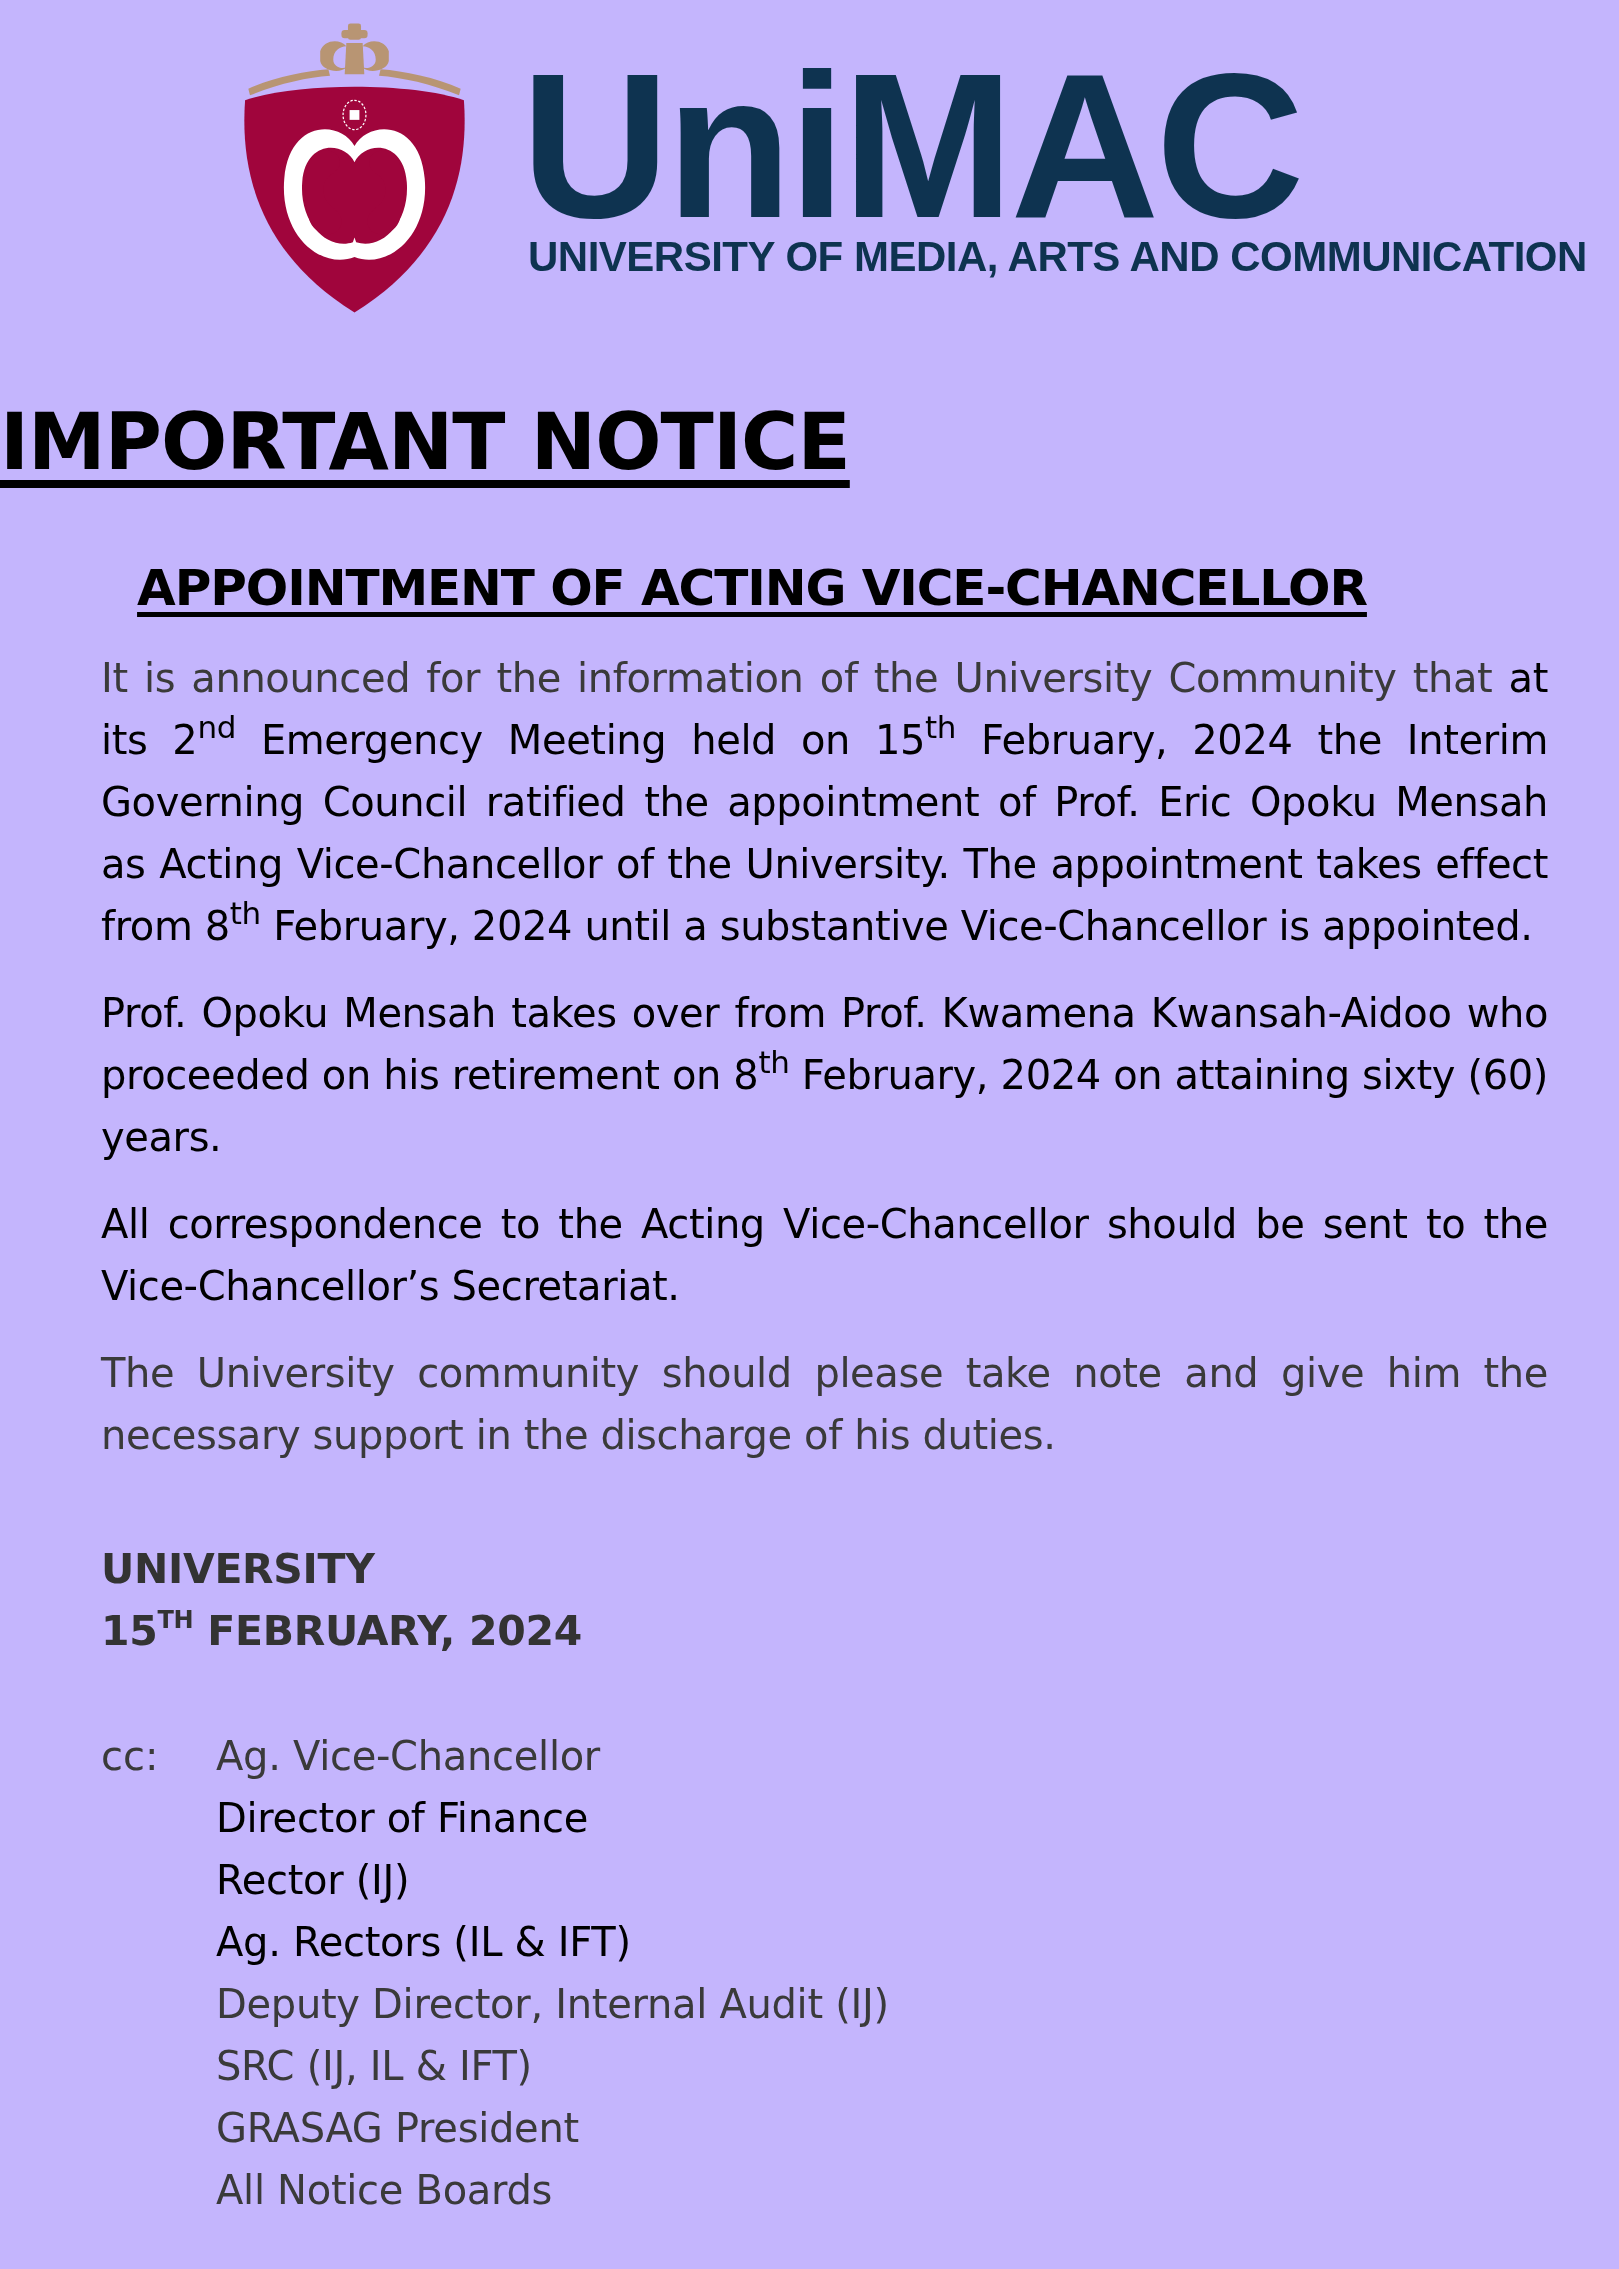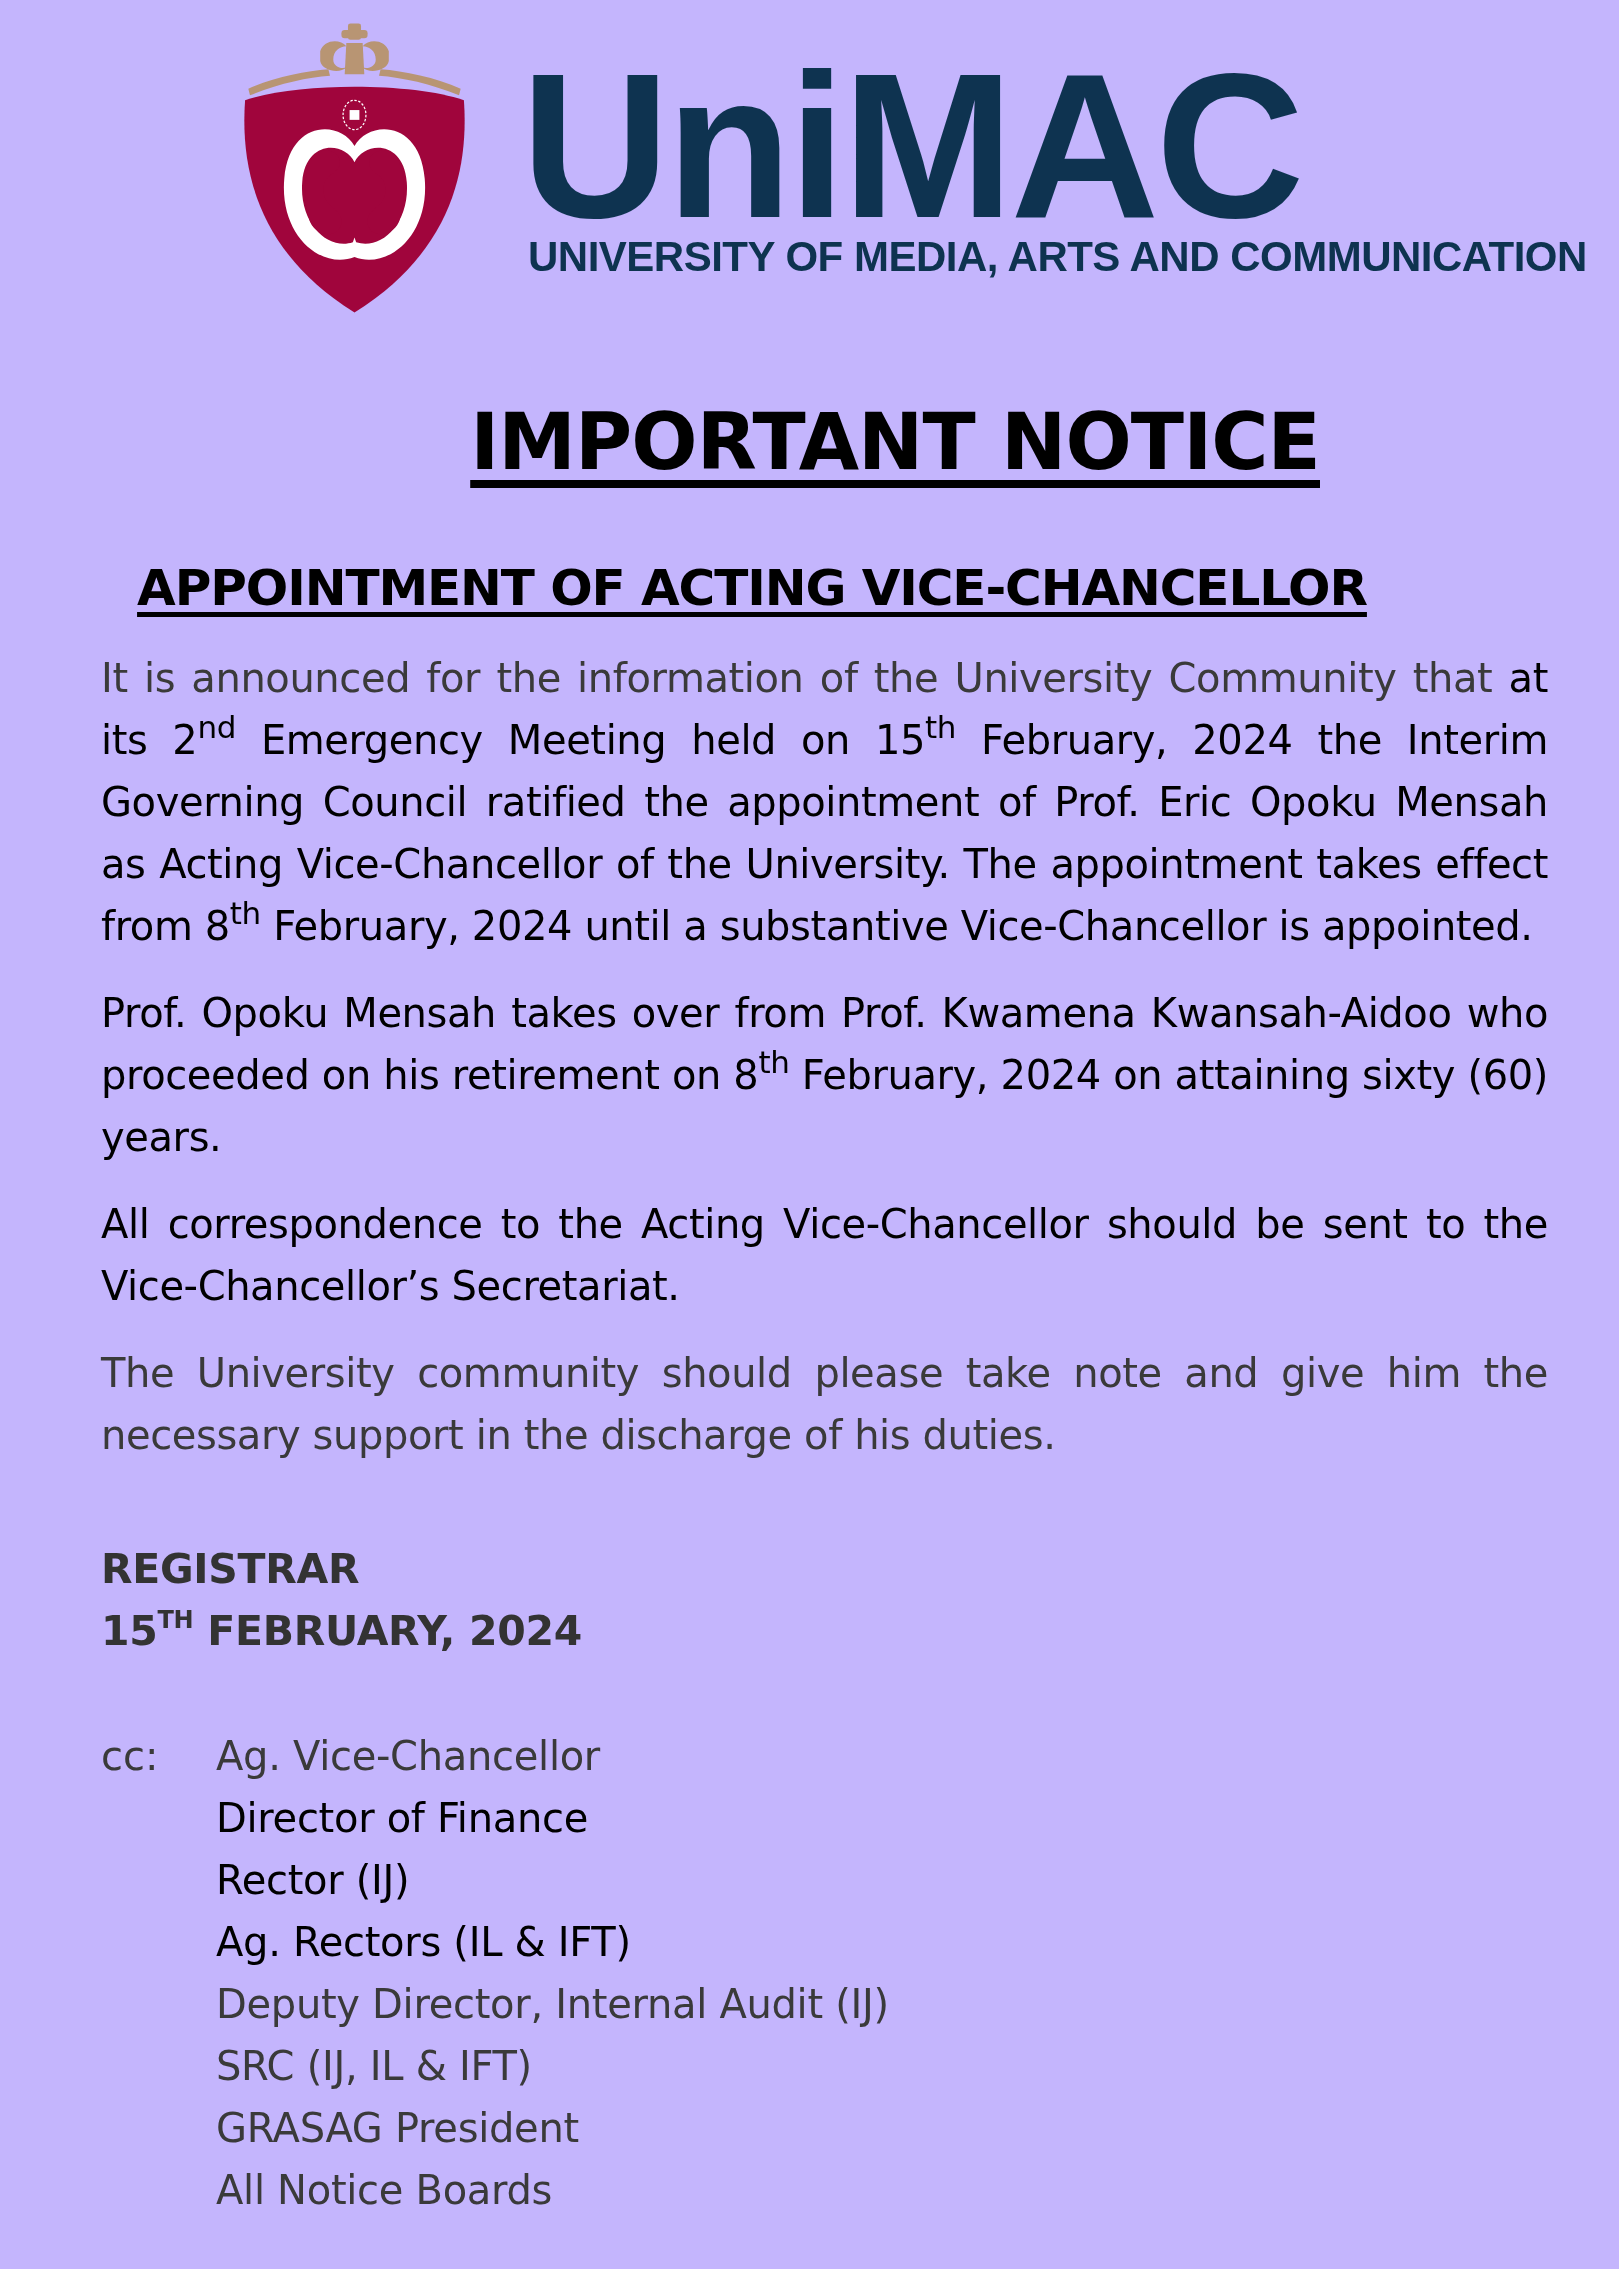--- a/index.html
+++ b/index.html
@@ -8,21 +8,21 @@
   .page { position: absolute; left: 0; top: 0; width: 1619px; height: 2270px; background: #c4b5fd; }
 
   
   .logo-shield { position: absolute; left: 232px; top: 10.6px; width: 245px; height: 319px; }
   .brand-name { position: absolute; left: 521px; top: 43px; font-family: "Liberation Sans", sans-serif;
                 font-weight: 700; font-size: 206px; line-height: 206px; letter-spacing: -3.5px; }
   .brand-sub { position: absolute; left: 528px; top: 239px; font-family: "Liberation Sans", sans-serif;
                font-weight: 700; font-size: 42px; line-height: 35px; letter-spacing: -0.5px; white-space: nowrap; }
 
   
-  .title { position: absolute; left: 0; width: 1320px; text-align: right; top: 397px; }
+  .title { position: absolute; left: 0; width: 1320px; text-align: left; top: 397px; }
   .title span { font-family: "DejaVu Sans", sans-serif; font-weight: 700; font-size: 78px;
                 text-decoration: underline; text-decoration-thickness: 8px; text-underline-offset: 10.6px;
                 letter-spacing: -0.9px; color: #000; }
   .subtitle { position: absolute; left: 0; width: 1504px; text-align: center; top: 559px; }
   .subtitle span { font-family: "DejaVu Sans", sans-serif; font-weight: 700; font-size: 50px;
                    text-decoration: underline; text-decoration-thickness: 5.3px; text-underline-offset: 7px;
                    letter-spacing: -1.1px; color: #000; }
 
   
   .body { position: absolute; left: 101px; width: 1447px; top: 647px;
@@ -85,21 +85,21 @@
     <p><span class="grey">It is announced for the information of the University Community that</span><span class="black"> at its 2</span><sup class="black">nd</sup><span class="black"> Emergency Meeting held on 15</span><sup class="black">th</sup><span class="black"> February, 2024 the Interim Governing Council ratified the appointment of Prof. Eric Opoku Mensah as Acting Vice-Chancellor of the University. The appointment takes effect from 8</span><sup class="black">th</sup><span class="black"> February, 2024 until a substantive Vice-Chancellor is appointed.</span></p>
 
     <p class="black"><span>Prof. Opoku Mensah takes over from Prof. Kwamena Kwansah-Aidoo who proceeded on his retirement on 8</span><sup>th</sup><span> February, 2024 on attaining sixty (60) years.</span></p>
 
     <p class="black">All correspondence to the Acting Vice-Chancellor should be sent to the Vice-Chancellor’s Secretariat.</p>
 
     <p class="grey">The University community should please take note and give him the necessary support in the discharge of his duties.</p>
   </div>
 
   <div class="signature">
-    <div>REGISTRAR</div>
+    <div>UNIVERSITY</div>
     <div><span>15</span><sup>TH</sup><span> FEBRUARY, 2024</span></div>
   </div>
 
   <div class="cc">
     <div class="cc-label">cc:</div>
     <ul class="cc-list">
       <li class="grey">Ag. Vice-Chancellor</li>
       <li class="black">Director of Finance</li>
       <li class="black">Rector (IJ)</li>
       <li class="black">Ag. Rectors (IL &amp; IFT)</li>

